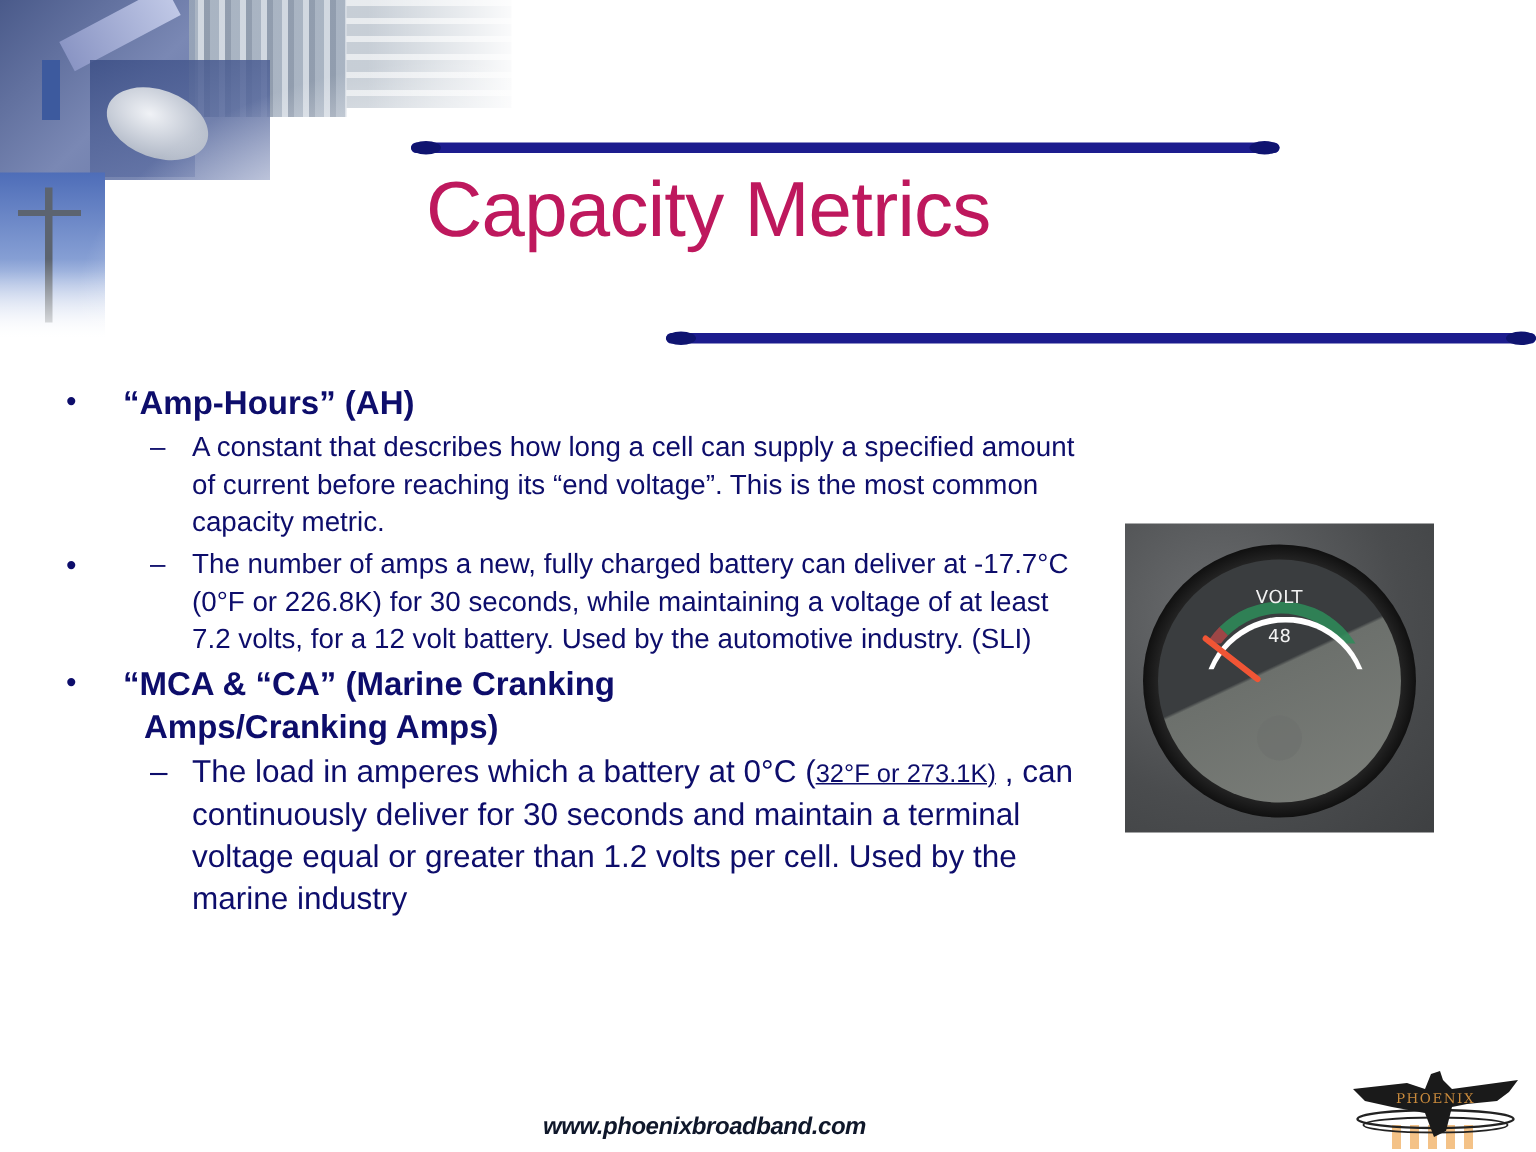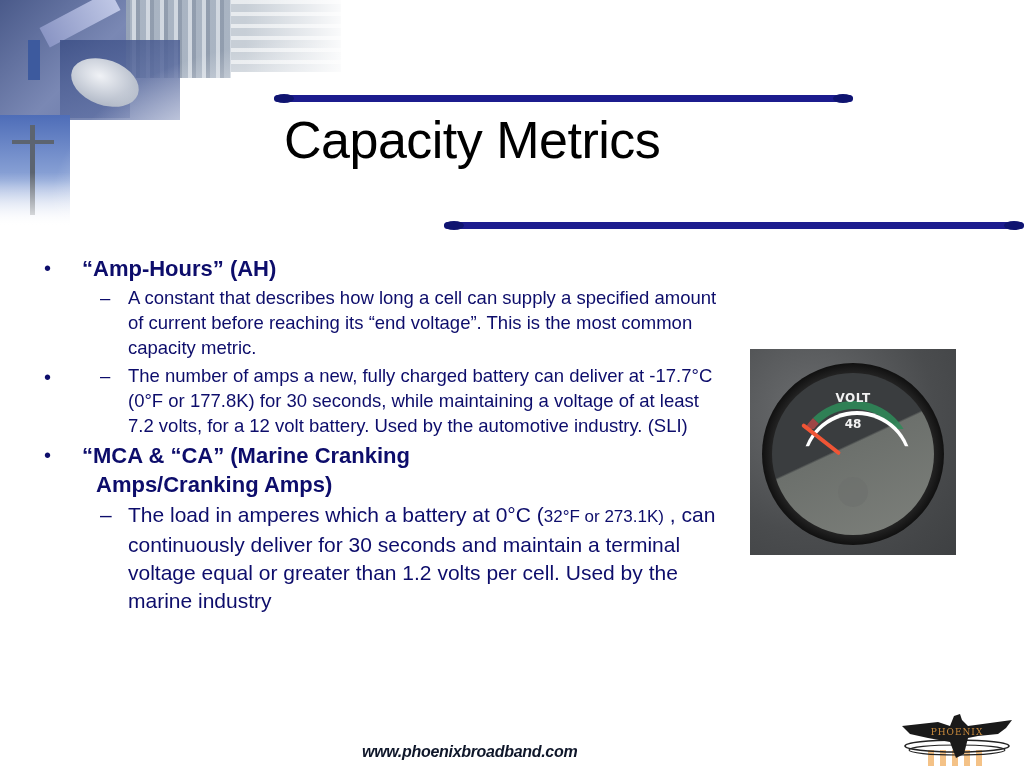--- a/index.html
+++ b/index.html
@@ -28,38 +28,38 @@
     .collage .sat-panel { left: 40px; top: 8px; width: 80px; height: 22px; background: linear-gradient(90deg,#8a95c4,#c0c8e6); transform: rotate(-28deg); }
     .collage .sat-body { left: 28px; top: 40px; width: 12px; height: 40px; background: #3d5a9e; }
 
     
     .bar { position: absolute; height: 7px; background: #1c1c8e; border-radius: 4px; }
     .bar::before, .bar::after { content: ""; position: absolute; top: -1px; width: 20px; height: 9px; border-radius: 50%; background: #0f1470; }
     .bar::before { left: 0; } .bar::after { right: 0; }
     .bar-top { left: 274px; top: 95px; width: 579px; }
     .bar-bottom { left: 444px; top: 222px; width: 580px; }
 
-    .title { position: absolute; left: 284px; top: 110px; font-size: 52px; font-weight: normal; color: #000000; margin: 0; letter-spacing: -0.5px; }
+    .title { position: absolute; left: 284px; top: 110px; font-size: 52px; font-weight: normal; color: #be185d; margin: 0; letter-spacing: -0.5px; }
 
     
     .content { position: absolute; left: 40px; top: 252px; width: 680px; }
     .l1 { position: relative; padding-left: 42px; font-weight: bold; font-size: 22px; line-height: 29px; color: #0d0d6b; margin-top: 2px; }
     .l1 .bullet { position: absolute; left: 4px; top: 0; font-weight: normal; font-size: 20px; }
     .l2 { position: relative; padding-left: 88px; font-size: 18.5px; line-height: 25px; color: #0d0d6b; margin: 2px 0 3px 0; }
     .l2 .dash { position: absolute; left: 60px; top: 0; }
     .l2.big { font-size: 21px; line-height: 28px; }
-    .small { font-size: 17px; }
+    .small { font-size: 17px; text-decoration: underline; }
 
     
     .gauge-photo { position: absolute; left: 750px; top: 349px; width: 206px; height: 206px; background: radial-gradient(circle at 30% 30%,#6b6d6f,#4a4c4e 60%,#3e4042); overflow: hidden; }
     .gauge-ring { position: absolute; left: 12px; top: 14px; width: 182px; height: 182px; border-radius: 50%; background: radial-gradient(circle,#2a2a2a 60%,#0d0d0d 72%,#6a6a6a 76%,#1a1a1a 80%); }
     .gauge-face { position: absolute; left: 22px; top: 24px; width: 162px; height: 162px; border-radius: 50%; background: linear-gradient(155deg,#3a3d3f 0%,#3a3d3f 45%,#6c706c 46%,#7d807b 100%); }
     .gauge-arc { position: absolute; left: 52px; top: 62px; width: 104px; height: 60px; border-top: 4px solid #fff; border-left: 3px solid #fff; border-right: 3px solid #fff; border-radius: 60px 60px 0 0; clip-path: polygon(0 0,100% 0,100% 55%,0 55%); }
     .gauge-band { position: absolute; left: 46px; top: 52px; width: 116px; height: 70px; border-radius: 70px 70px 0 0; border-top: 8px solid #2e8c5a; border-left: 8px solid #b04848; border-right: 8px solid #2e8c5a; box-sizing: border-box; clip-path: polygon(0 0,100% 0,100% 40%,0 40%); opacity: .85; }
-    .gauge-label { position: absolute; left: 0; width: 206px; text-align: center; color: #f2f2f2; font-weight: bold; font-family: "DejaVu Sans", sans-serif; }
+    .gauge-label { position: absolute; left: 0; width: 206px; text-align: center; color: #f2f2f2; font-weight: normal; font-family: "DejaVu Sans", sans-serif; }
     .gauge-volt { top: 42px; font-size: 12px; letter-spacing: 0.5px; }
     .gauge-value { top: 68px; font-size: 12px; }
     .gauge-unit { top: 208px; font-size: 12px; opacity: .85; }
     .needle { position: absolute; left: 42px; top: 103px; width: 48px; height: 4px; background: #f05535; transform-origin: 100% 50%; transform: rotate(38deg); border-radius: 2px; }
     .hub { position: absolute; left: 88px; top: 128px; width: 30px; height: 30px; border-radius: 50%; background: #6e716e; opacity: .7; }
 
     
     .footer-url { position: absolute; left: 362px; top: 743px; font-size: 16px; font-weight: bold; font-style: italic; color: #0f172a; letter-spacing: -0.3px; }
     .logo { position: absolute; left: 898px; top: 712px; width: 118px; height: 54px; }
   </style>
@@ -92,21 +92,21 @@
   <div class="l2">
     <span class="dash">–</span>
     <span>A constant that describes how long a cell can supply a specified amount of current before reaching its “end voltage”. This is the most common capacity metric.</span>
   </div>
 
   <div class="l1">
     <span class="bullet">•</span>
   </div>
   <div class="l2">
     <span class="dash">–</span>
-    <span>The number of amps a new, fully charged battery can deliver at -17.7°C (0°F or 177.8K) for 30 seconds, while maintaining a voltage of at least 7.2 volts, for a 12 volt battery. Used by the automotive industry. (SLI)</span>
+    <span>The number of amps a new, fully charged battery can deliver at -17.7°C (0°F or 226.8K) for 30 seconds, while maintaining a voltage of at least 7.2 volts, for a 12 volt battery. Used by the automotive industry. (SLI)</span>
   </div>
 
   <div class="l1">
     <span class="bullet">•</span>
     <span>“MCA &amp; “CA” (Marine Cranking</span><br>
     <span style="padding-left:14px">Amps/Cranking Amps)</span>
   </div>
   <div class="l2 big">
     <span class="dash">–</span>
     <span>The load in amperes which a battery at 0°C (</span><span class="small">32°F or 273.1K)</span><span> , can continuously deliver for 30 seconds and maintain a terminal voltage equal or greater than 1.2 volts per cell. Used by the marine industry</span>

